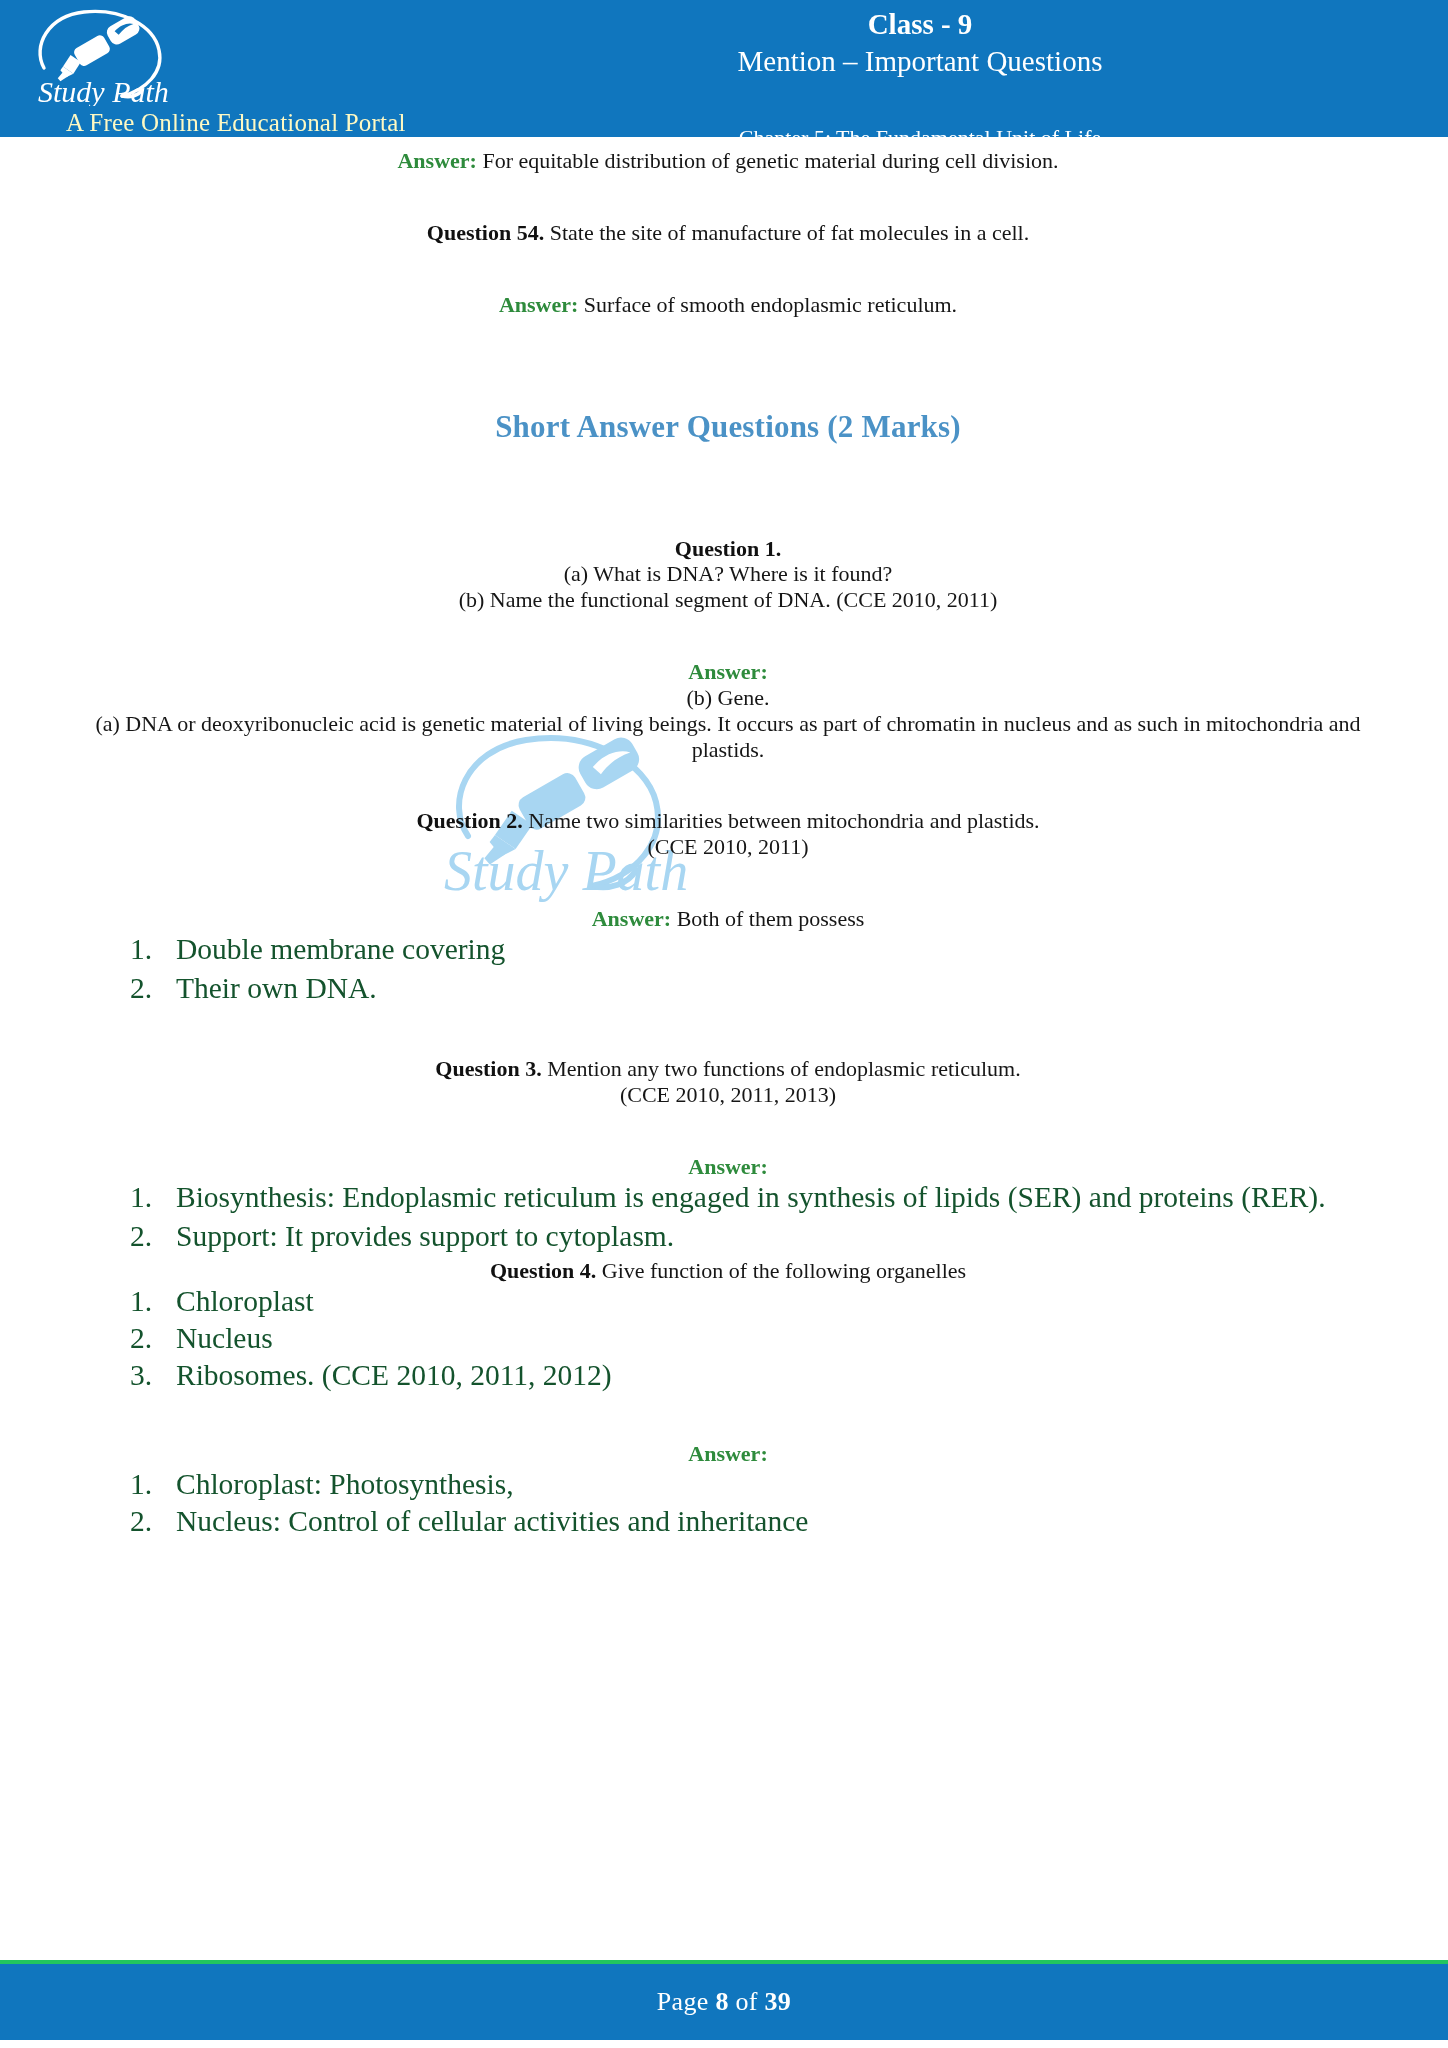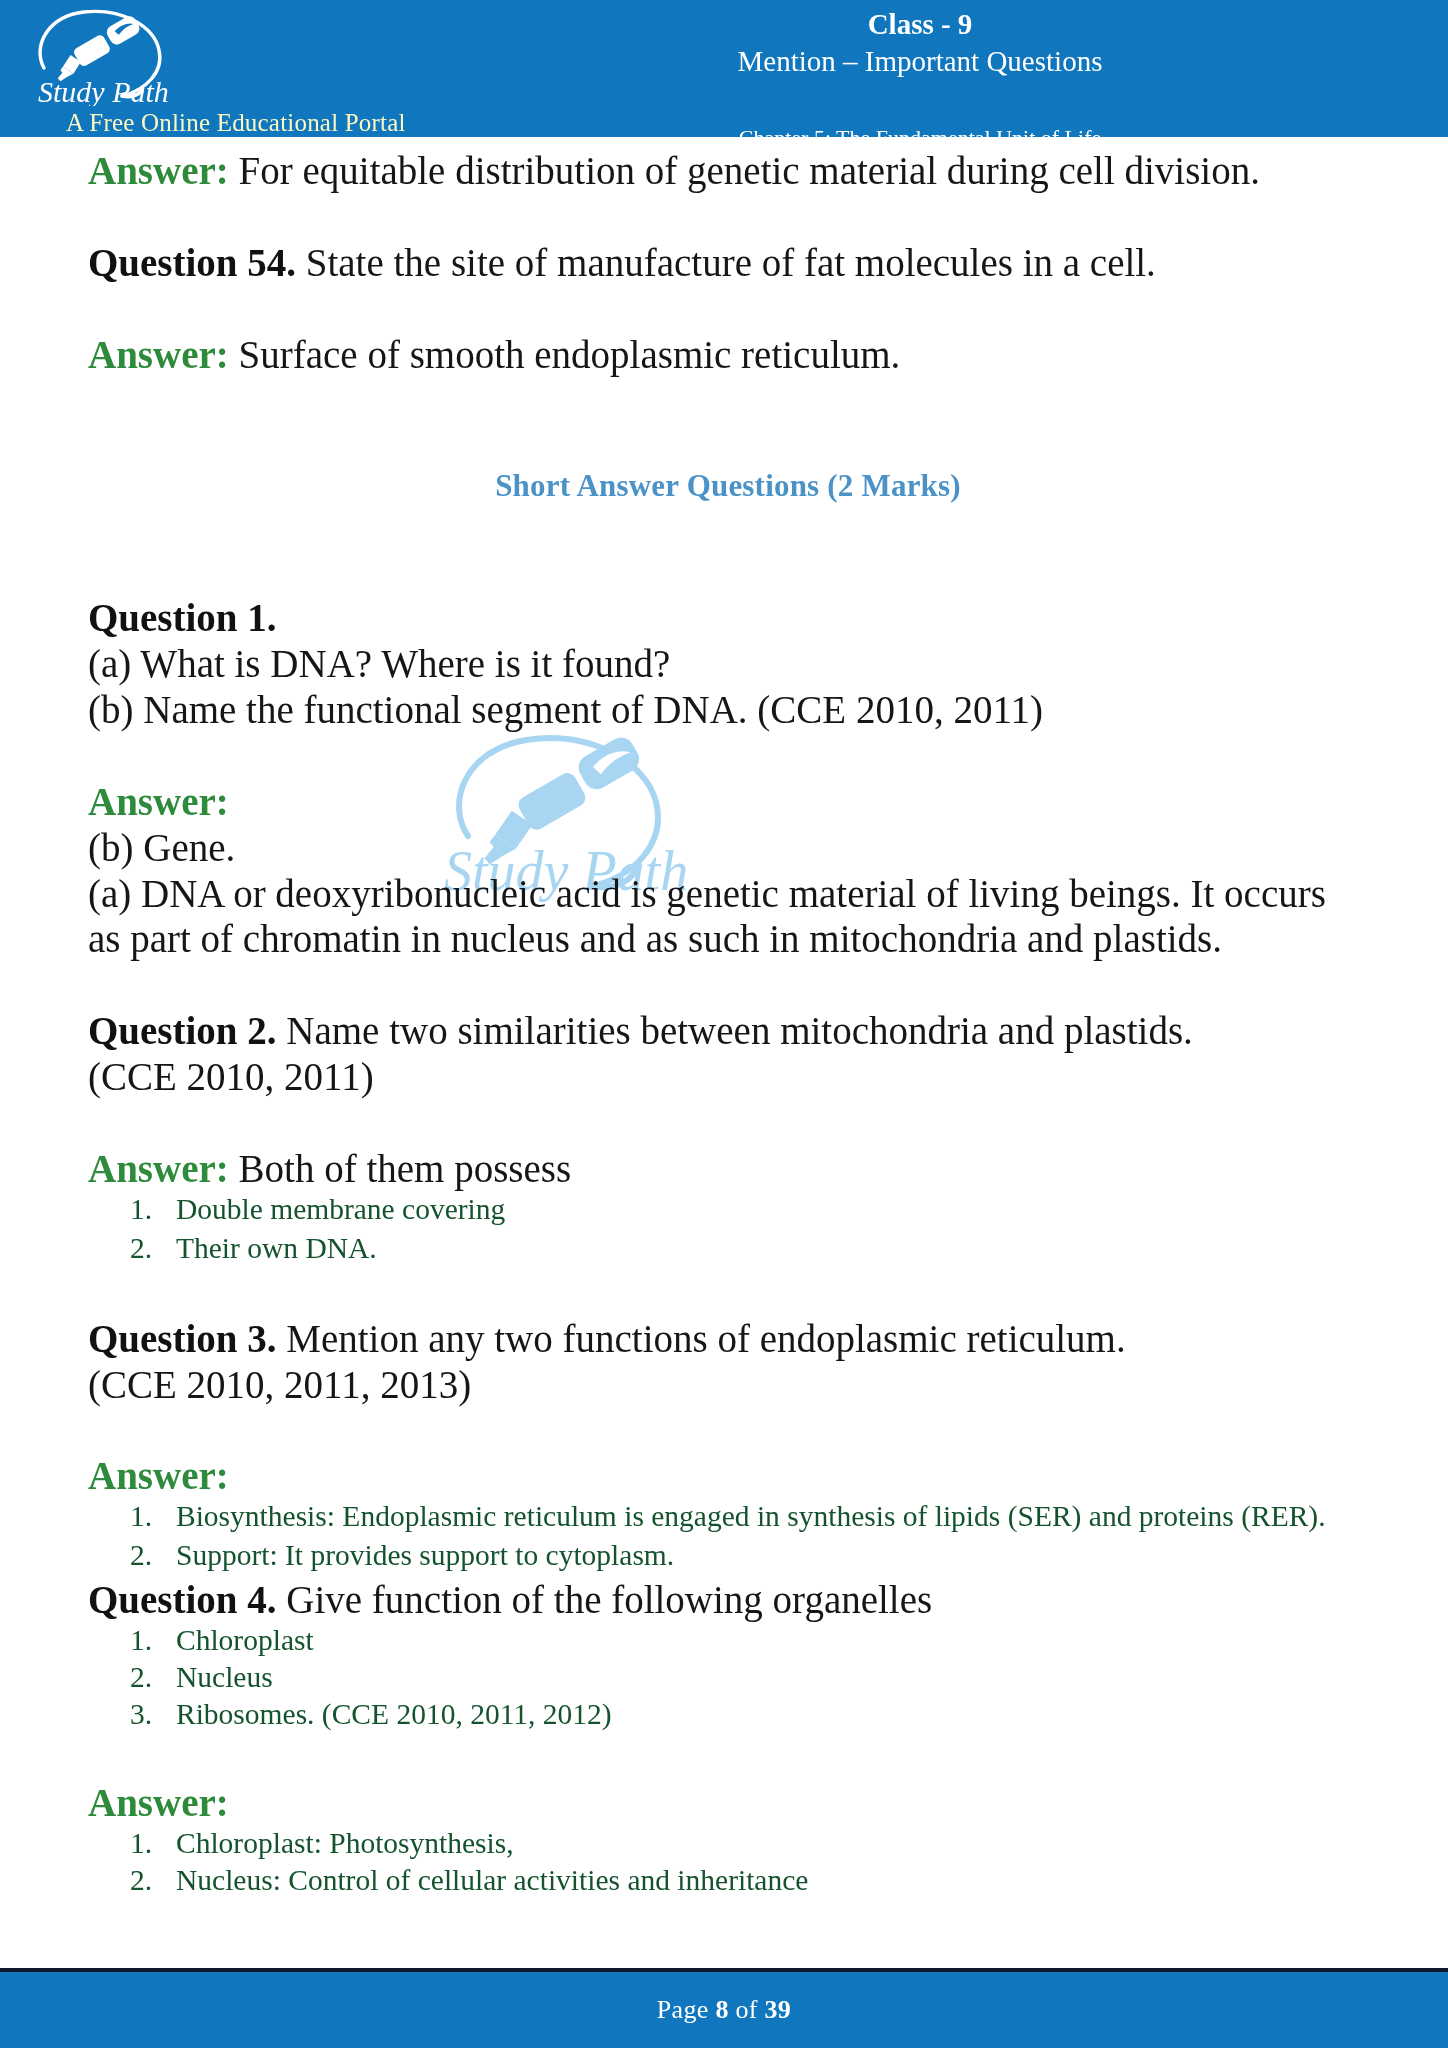--- a/index.html
+++ b/index.html
@@ -74,25 +74,25 @@
     white-space: nowrap;
   }
   .header-titles .t1 { font-size: 29px; font-weight: bold; }
   .header-titles .t2 { font-size: 29px; }
   .header-titles .t3 { font-size: 22px; margin-top: 44px; }
 
   
   .footer {
     position: absolute;
     left: 0;
-    bottom: 0;
+    bottom: 8px;
     width: 1448px;
     height: 80px;
     background: #1076BE;
-    border-top: 4px solid #0f172a;
+    border-top: 4px solid #22c55e;
     box-sizing: border-box;
   }
   .footer-inner {
     position: absolute;
     left: 0;
     top: 0;
     width: 1448px;
     height: 76px;
     display: flex;
     align-items: center;
@@ -120,24 +120,25 @@
   
   .content {
     position: absolute;
     left: 88px;
     top: 148px;
     width: 1280px;
     z-index: 2;
   }
 
   .blk {
-    font-size: 39px;
+    font-size: 22px;
     line-height: 1.175;
     color: #161616;
     margin: 0;
+    text-align: center;
   }
   .gap-lg { height: 46px; }
   .gap-sm { height: 14px; }
 
   .ans-label {
     color: #2E8B3C;
     font-weight: bold;
     font-family: "Liberation Serif", serif;
   }
   .q-label {

